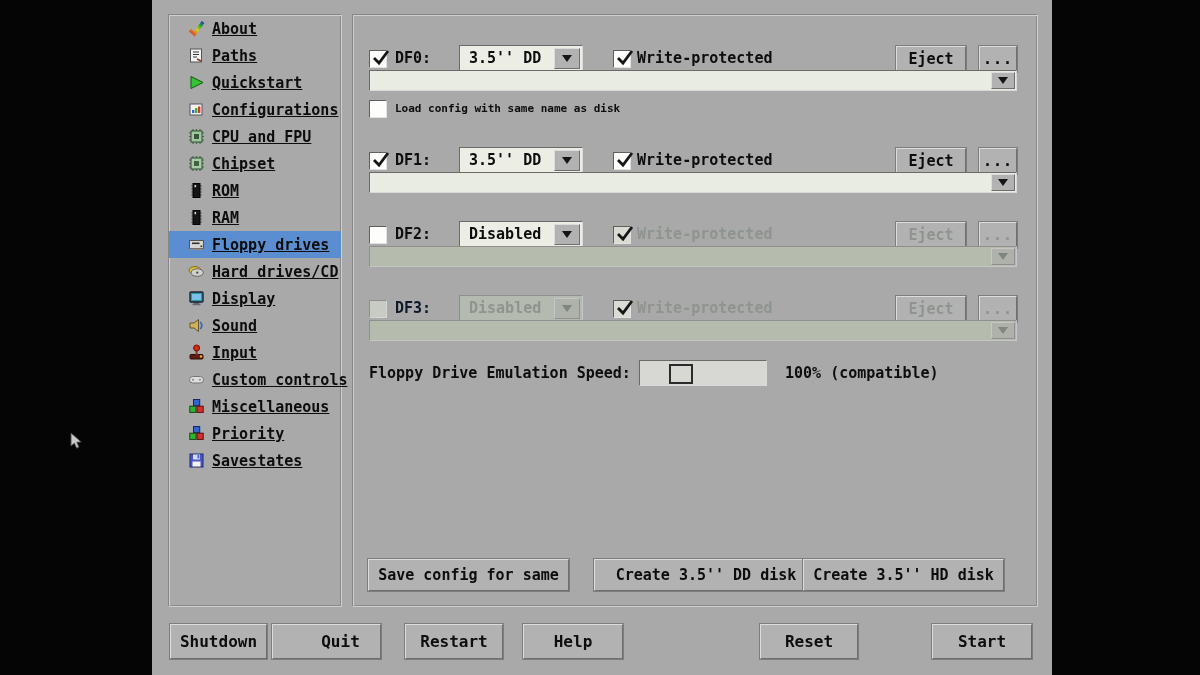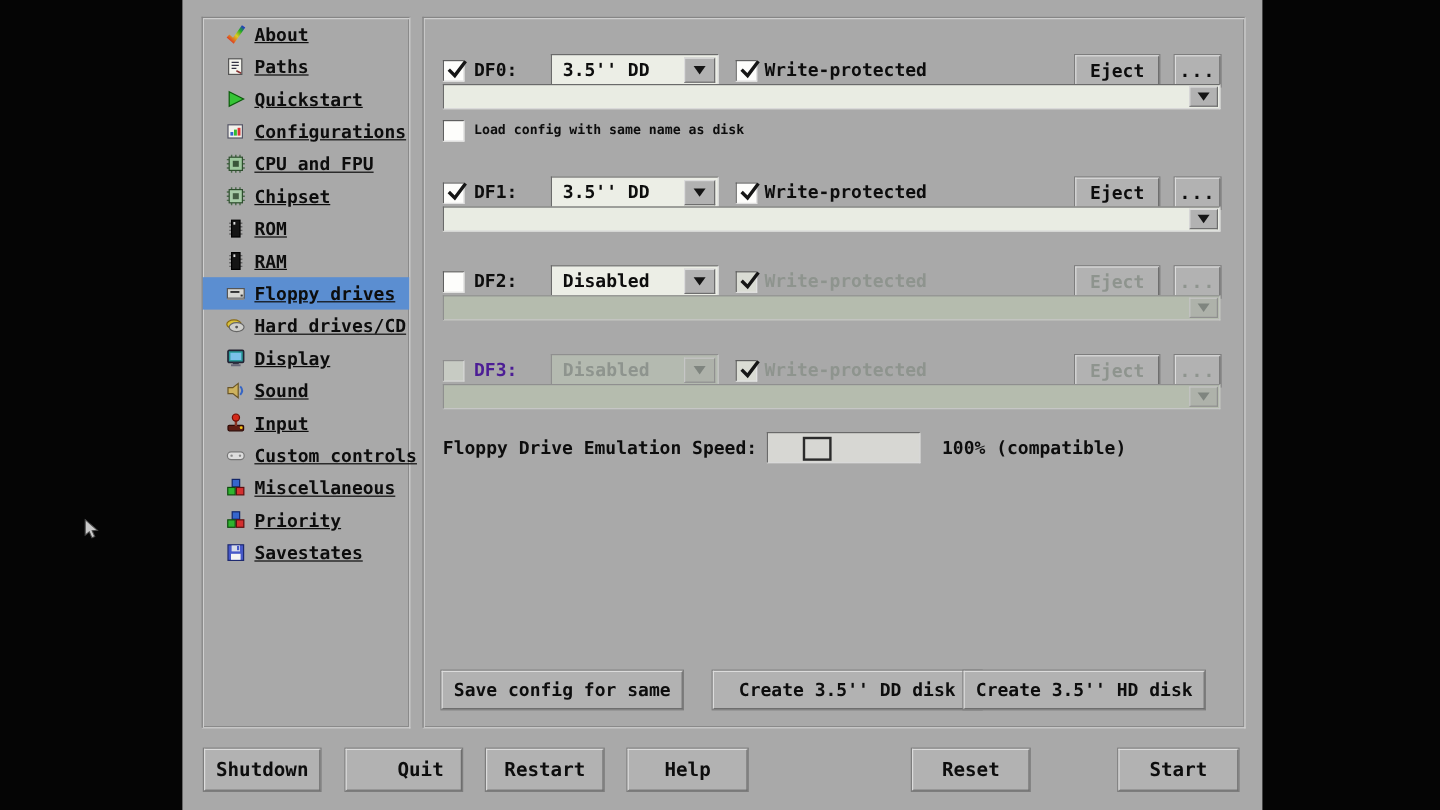--- a/index.html
+++ b/index.html
@@ -36,22 +36,22 @@
   .tri.gray{border-top-color:#7f857f;}
   .arrow-btn{position:absolute;right:2px;top:2px;bottom:2px;width:24px;background:#b2b2b2;
              border:1px solid;border-color:#dcdcdc #6e6e6e #6e6e6e #dcdcdc;
              display:flex;align-items:center;justify-content:center;}
   .arrow-btn.flat{background:#aeb2aa;border-color:#c6c6c6 #909090 #909090 #c6c6c6;}
 
   
   .drive-row{position:absolute;left:0;width:100%;height:27px;font-size:15px;margin-top:10px;}
   .drive-row .checkbox{left:16px;top:5px;}
   .d-label{position:absolute;left:42px;top:0;line-height:27px;}
-  .d-label.gray{color:#4c1d95;}
-  .dropdown{position:absolute;left:106px;top:0;width:140px;height:27px;background:#eceee6;box-sizing:border-box;}
+  .d-label.gray{color:#0f172a;}
+  .dropdown{position:absolute;left:106px;top:0;width:124px;height:27px;background:#eceee6;box-sizing:border-box;}
   .dropdown.dim{background:#b4bab0;}
   .dropdown-text{position:absolute;left:9px;top:0;line-height:25px;}
   .dropdown.dim .dropdown-text{color:#8e948e;}
   .wp-box{left:260px !important;}
   .wp-label{position:absolute;left:284px;top:0;line-height:27px;}
   .wp-label.gray{color:#8e948e;}
   .eject-btn{left:543px;top:1px;width:70px;height:26px;}
   .browse-btn{left:626px;top:1px;width:38px;height:26px;letter-spacing:1px;}
   .combo{position:absolute;left:16px;width:648px;height:21px;background:#e9ece3;box-sizing:border-box;}
   .combo.dim{background:#b5bcae;}
@@ -368,21 +368,21 @@
 
       <div id="disk-buttons">
           <button class="btn" style="left: 15px; width: 201px;">Save config for same</button>
           <button class="btn" style="left: 241px; width: 224px;">Create 3.5'' DD disk</button>
           <button class="btn" style="left: 450px; width: 201px;">Create 3.5'' HD disk</button>
         </div>
     </div>
 
     <div id="bottom-bar">
         <button class="btn" style="left: 18px; width: 97px;">Shutdown</button>
-        <button class="btn" style="left: 136px; width: 97px; padding-left: 28px;">Quit</button>
+        <button class="btn" style="left: 120px; width: 109px; padding-left: 28px;">Quit</button>
         <button class="btn" style="left: 253px; width: 98px;">Restart</button>
         <button class="btn" style="left: 371px; width: 100px;">Help</button>
         <button class="btn" style="left: 608px; width: 98px;">Reset</button>
         <button class="btn" style="left: 780px; width: 100px;">Start</button>
       </div>
   </div>
 
   <div id="cursor">
     <svg width="13" height="19" viewBox="0 0 13 19">
       <path d="M1 1 L1 14 L4.4 11.2 L6.6 16.2 L9 15.1 L6.8 10.3 L11.2 9.9 Z" fill="#c9c9c9" stroke="#4a4a4a" stroke-width="0.9"></path>

